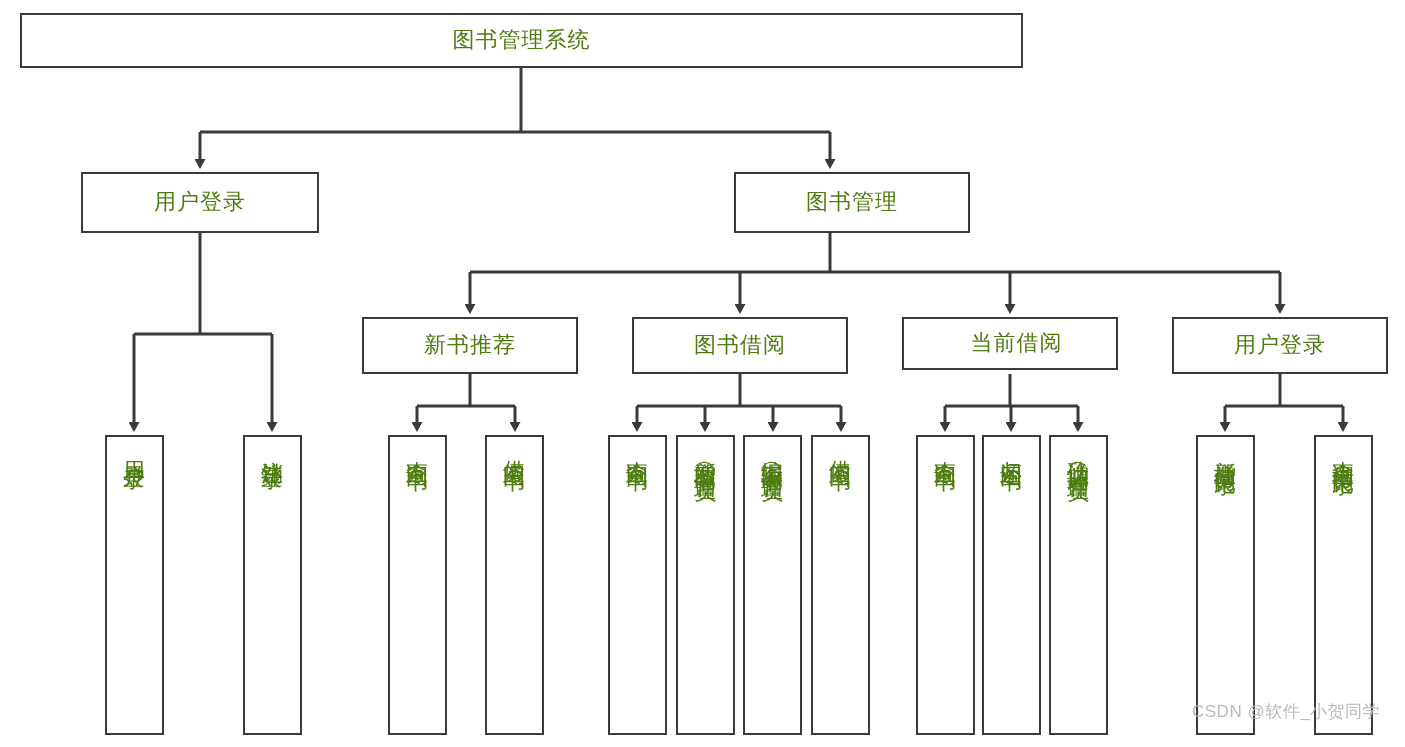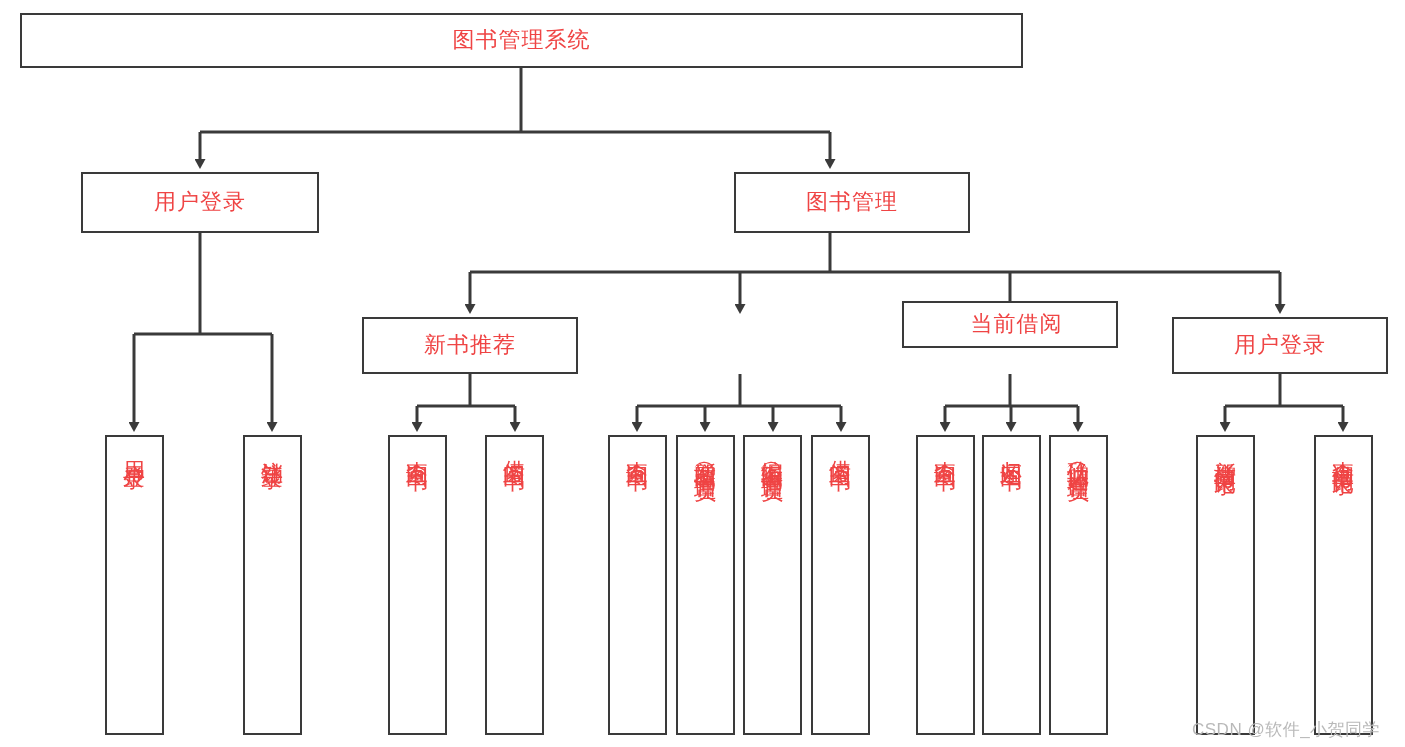--- a/index.html
+++ b/index.html
@@ -10,21 +10,21 @@
   #diagram-root{position:relative;width:1405px;height:747px;background:#fff;}
   svg.edges{position:absolute;left:0;top:0;width:1405px;height:747px;}
   .node{
     position:absolute;
     background:#ffffff;
     border:2px solid #3a3a3a;
     box-sizing:border-box;
     display:flex;
     align-items:center;
     justify-content:center;
-    color:#ef4444;
+    color:#4d7c0f;
   }
   .node.horizontal{
     font-size:22px;
     line-height:1.1;
     letter-spacing:1px;
   }
   .node.vertical{
     writing-mode:vertical-rl;
     text-orientation:upright;
     font-size:22px;
@@ -102,21 +102,22 @@
       <path d="M1343,406 L1343,423" marker-end="url(#arrow)"></path>
     </g>
   </svg>
 
   <div class="node horizontal" id="node-root" style="left: 20px; top: 13px; width: 1003px; height: 55px;">图书管理系统</div>
 
   <div class="node horizontal" id="node-l2-0" style="left: 81px; top: 172px; width: 238px; height: 61px;">用户登录</div>
   <div class="node horizontal" id="node-l2-1" style="left: 712px; top: 172px; width: 236px; height: 61px; margin-left: 22px;">图书管理</div>
 
   <div class="node horizontal" id="node-l3-0" style="left: 362px; top: 317px; width: 216px; height: 57px;">新书推荐</div>
-  <div class="node horizontal" id="node-l3-2" style="left: 902px; top: 301px; width: 216px; height: 47px; padding-left: 13px;">当前借阅</div>
+  <div class="node horizontal" id="node-l3-1" style="left: 632px; top: 317px; width: 216px; height: 57px;">图书借阅</div>
+  <div class="node horizontal" id="node-l3-2" style="left: 902px; top: 317px; width: 216px; height: 53px; padding-left: 13px;">当前借阅</div>
   <div class="node horizontal" id="node-l3-3" style="left: 1172px; top: 317px; width: 216px; height: 57px;">用户登录</div>
 
   <div class="node vertical" id="node-leaf-0" style="left: 105px; top: 435px; width: 59px; height: 300px;">
     <span class="vlabel">用户登录</span>
   </div>
   <div class="node vertical" id="node-leaf-1" style="left: 243px; top: 435px; width: 59px; height: 300px;">
     <span class="vlabel">注销登录</span>
   </div>
   <div class="node vertical" id="node-leaf-2" style="left: 388px; top: 435px; width: 59px; height: 300px;">
     <span class="vlabel">查询图书</span>
@@ -145,15 +146,15 @@
   <div class="node vertical" id="node-leaf-10" style="left: 1049px; top: 435px; width: 59px; height: 300px;">
     <span class="vlabel">确认归还（管理员）</span>
   </div>
   <div class="node vertical" id="node-leaf-11" style="left: 1196px; top: 435px; width: 59px; height: 300px;">
     <span class="vlabel">新增借阅记录</span>
   </div>
   <div class="node vertical" id="node-leaf-12" style="left: 1314px; top: 435px; width: 59px; height: 300px;">
     <span class="vlabel">查询借阅记录</span>
   </div>
 
-  <div class="watermark" id="watermark" style="left: 1192px; top: 718px; color: rgb(185, 185, 185);">CSDN @软件_小贺同学</div>
+  <div class="watermark" id="watermark" style="left: 1192px; top: 700px; color: rgb(185, 185, 185);">CSDN @软件_小贺同学</div>
 
 </div>
 
 </body></html>

